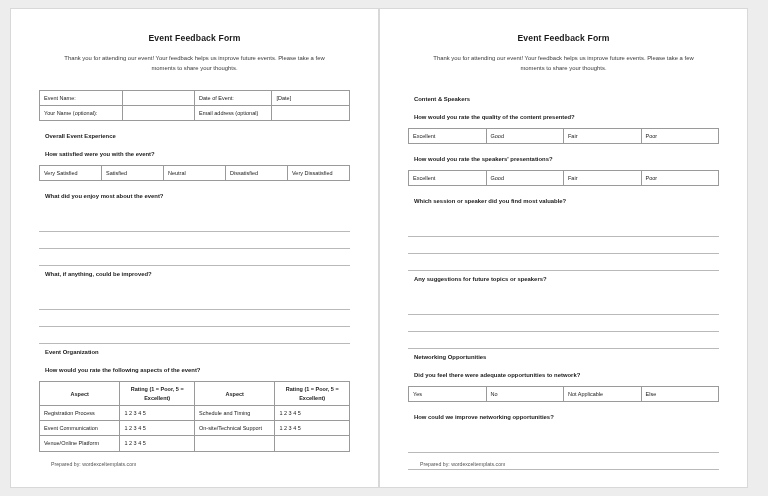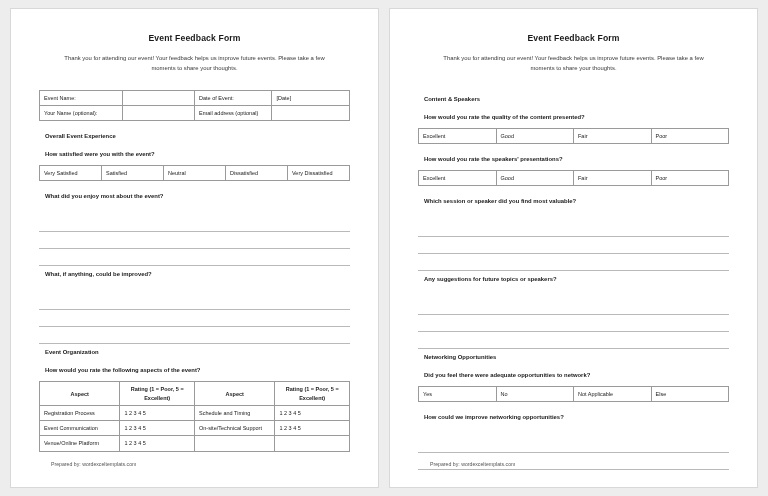--- a/index.html
+++ b/index.html
@@ -13,21 +13,20 @@
     overflow: hidden;
     font-family: "Liberation Sans", sans-serif;
     color: #111111;
   }
   .workspace {
     position: relative;
     width: 768px;
     height: 496px;
     background: #ededed;
     display: flex;
-    gap: 10px;
     padding: 8px 10px 8px 10px;
     box-sizing: border-box;
     align-items: center;
   }
   .page {
     position: relative;
     width: 369px;
     height: 480px;
     background: #ffffff;
     border: 1px solid #d8d8d8;

